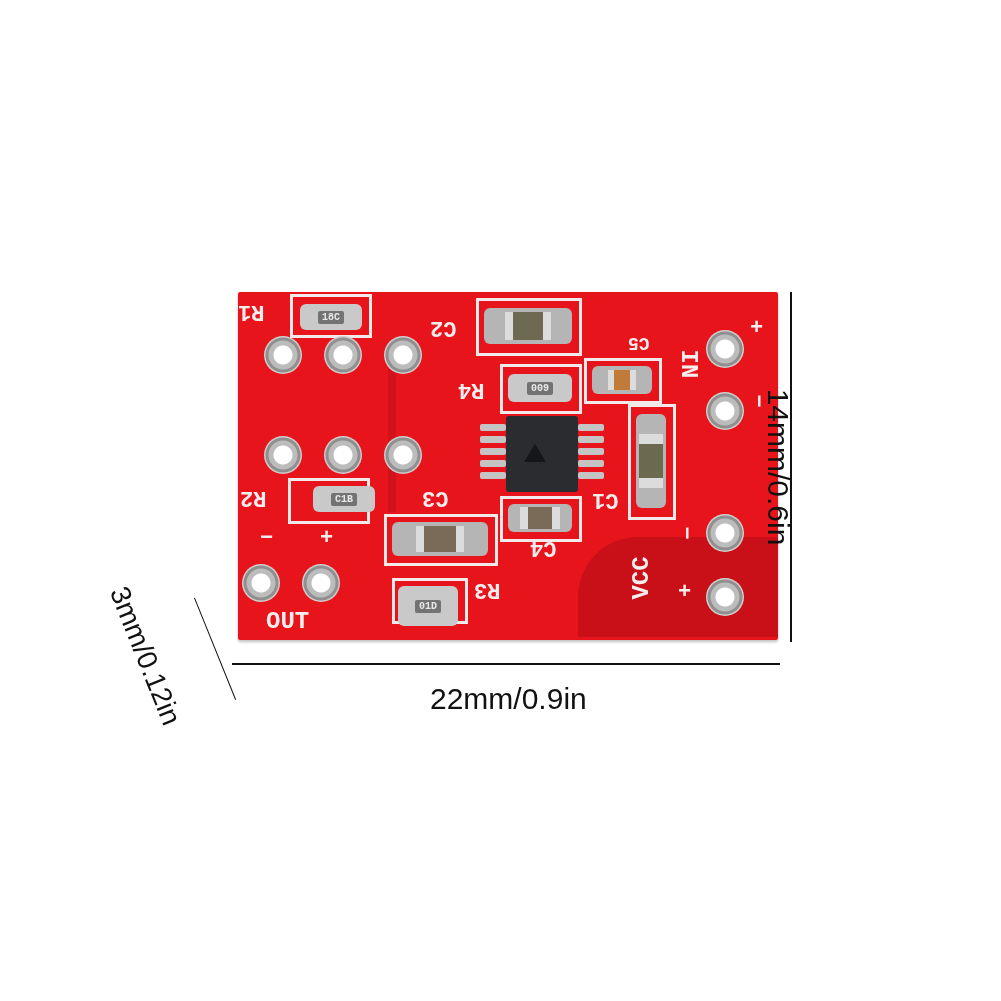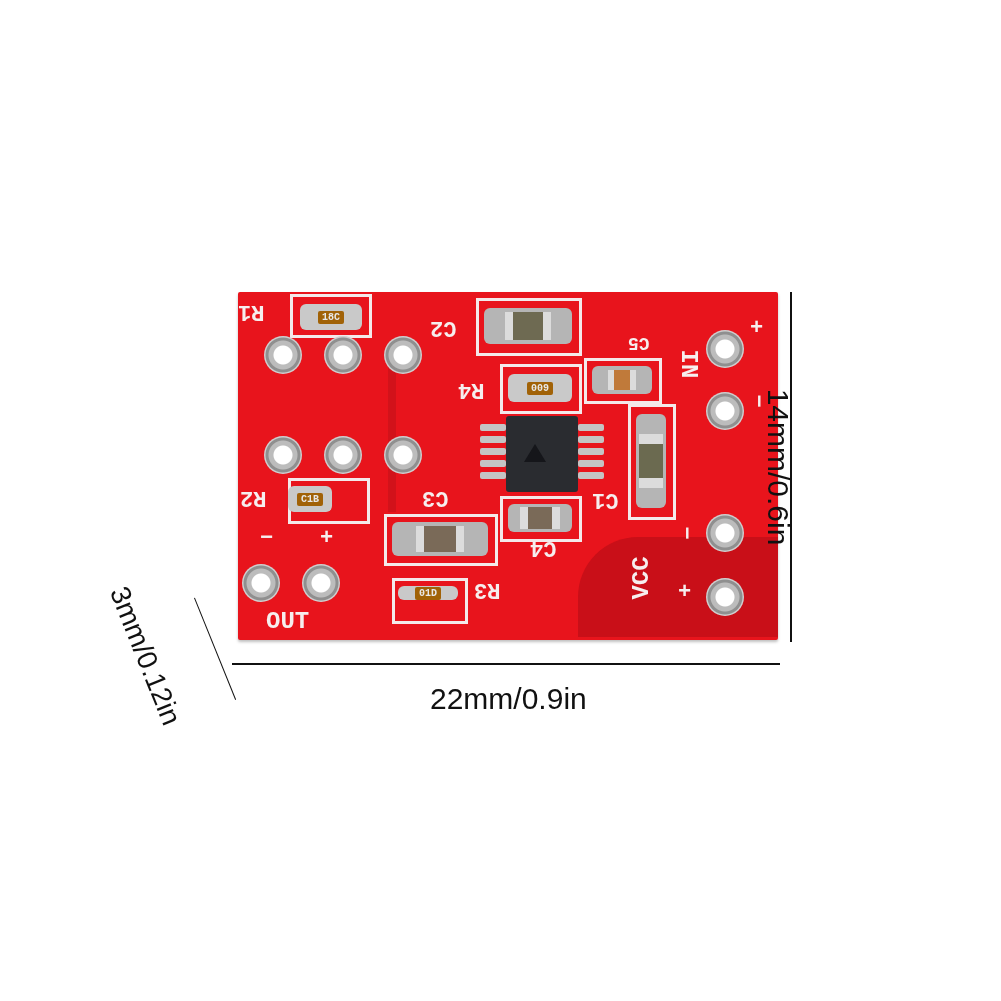--- a/index.html
+++ b/index.html
@@ -18,21 +18,21 @@
   .rot180 { transform: rotate(180deg); }
   .hole {
     position: absolute; width: 38px; height: 38px; border-radius: 50%;
     background: radial-gradient(circle, #ffffff 0 9px, #bcbcbc 10px 14px, #8f8f8f 15px 17px, #cfcfcf 18px 19px);
   }
   .pad-resistor {
     position: absolute; background: #c9c9c9; border-radius: 6px;
     display: flex; align-items: center; justify-content: center;
   }
   .res-body {
-    background: #a16207; color: #e8e8e8; font-family: "Liberation Mono", monospace;
+    background: #737373; color: #e8e8e8; font-family: "Liberation Mono", monospace;
     font-size: 10px; font-weight: bold; padding: 1px 4px; border-radius: 2px;
   }
   .cap {
     position: absolute; background: #b5b5b5; border-radius: 6px;
     display: flex; align-items: center; justify-content: center;
   }
   .cap-body { background: #7a6a58; border-left: 8px solid #dcdcdc; border-right: 8px solid #dcdcdc; }
   .chip { position: absolute; background: #2a2c30; border-radius: 3px; }
   .pin { position: absolute; width: 26px; height: 7px; background: #c4c4c4; border-radius: 2px; }
   .dim-line { position: absolute; background: #111; }
@@ -105,38 +105,38 @@
   <div class="silktext" style="left:512px; top:98px; transform:rotate(90deg);">−</div>
 
   <div class="silktext" style="left:382px; top:274px; transform:rotate(-90deg); font-size:24px;">VCC</div>
   <div class="silktext" style="left:440px; top:230px; transform:rotate(90deg);">−</div>
   <div class="silktext" style="left:440px; top:290px;">+</div>
   <div class="hole" style="left:468px; top:222px;"></div>
   <div class="hole" style="left:468px; top:286px;"></div>
 
   <div class="silktext rot180" style="left:2px; top:194px;">R2</div>
   <div class="silk" style="left:50px; top:186px; width:76px; height:40px;"></div>
-  <div class="pad-resistor" style="left:50px; top:194px; width:44px; height:26px;text-align:right;">
+  <div class="pad-resistor" style="left:75px; top:194px; width:62px; height:26px;text-align:right;">
     <span class="res-body">C1B</span>
   </div>
 
   <div class="silktext rot180" style="left:184px; top:194px;">C3</div>
   <div class="silk" style="left:146px; top:222px; width:108px; height:46px;"></div>
   <div class="cap" style="left:154px; top:230px; width:96px; height:34px;">
     <div class="cap-body" style="width:32px; height:26px;"></div>
   </div>
 
   <div class="silk" style="left:262px; top:204px; width:76px; height:40px;"></div>
   <div class="cap" style="left:270px; top:212px; width:64px; height:28px;">
     <div class="cap-body" style="width:24px; height:22px;"></div>
   </div>
   <div class="silktext rot180" style="left:292px; top:244px;">C4</div>
 
   <div class="silk" style="left:154px; top:286px; width:70px; height:40px;"></div>
-  <div class="pad-resistor" style="left:160px; top:294px; width:60px; height:14px;">
+  <div class="pad-resistor" style="left:160px; top:294px; width:60px; height:40px;">
     <span class="res-body">01D</span>
   </div>
   <div class="silktext rot180" style="left:236px; top:286px;">R3</div>
 
   <div class="silktext" style="left:22px; top:236px;">−</div>
   <div class="silktext" style="left:82px; top:236px;">+</div>
   <div class="hole" style="left:4px; top:272px;"></div>
   <div class="hole" style="left:64px; top:272px;"></div>
   <div class="silktext" style="left:28px; top:318px; font-size:24px;">OUT</div>
 </div>

